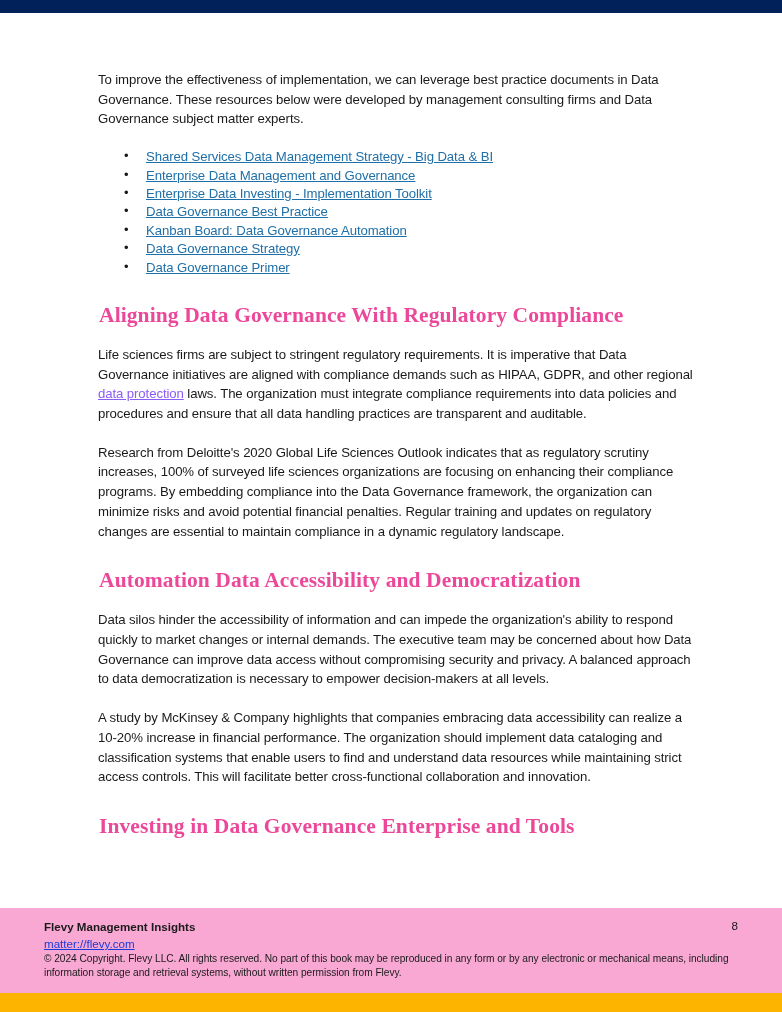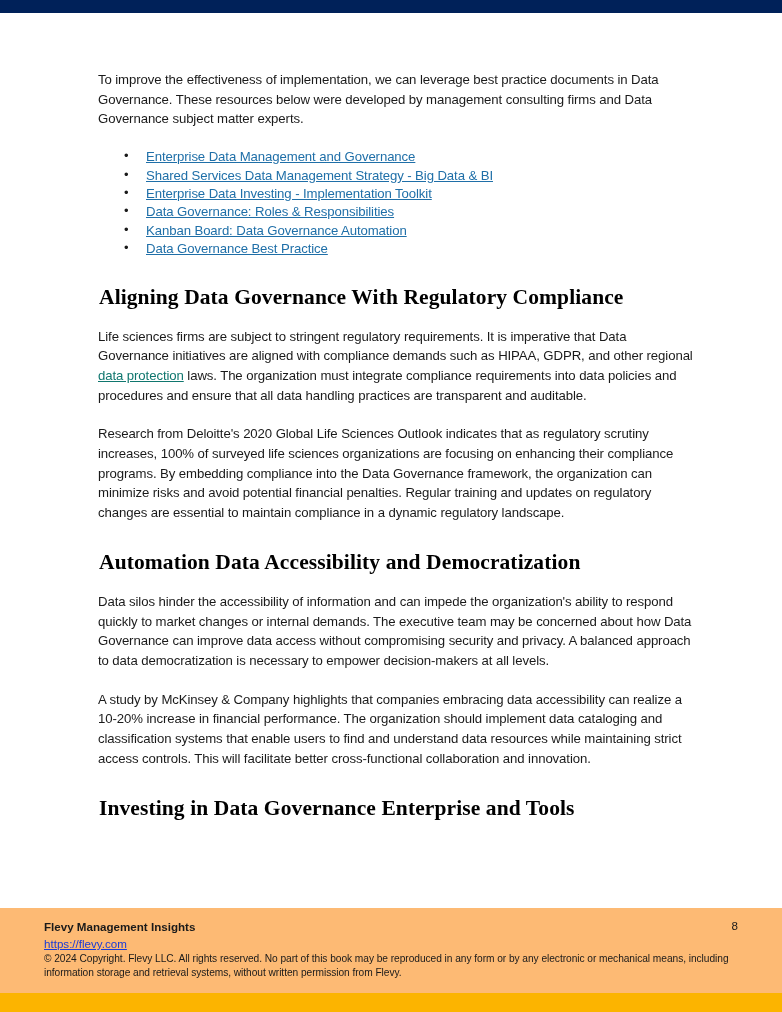--- a/index.html
+++ b/index.html
@@ -43,21 +43,21 @@
 
   p.para {
     margin: 0 0 19px 0;
     font-size: 13.2px;
     line-height: 19.7px;
     color: #1a1a1a;
     letter-spacing: -0.1px;
   }
 
   a.inline-link {
-    color: #0f766e;
+    color: #8b5cf6;
     text-decoration: underline;
   }
 
   
   ul.link-list {
     margin: 10px 0 14px 0;
     padding: 0 0 0 48px;
     list-style: none;
   }
   ul.link-list li {
@@ -79,34 +79,34 @@
     text-decoration: underline;
     letter-spacing: -0.1px;
   }
 
   
   h2.section-heading {
     font-family: "Liberation Serif", serif;
     font-weight: bold;
     font-size: 21.5px;
     line-height: 26px;
-    color: #000000;
+    color: #ec4899;
     margin: 26px 0 17px 1px;
     letter-spacing: 0.1px;
   }
   h2.section-heading.first { margin-top: 25px; }
 
   
   .footer {
     position: absolute;
     left: 0;
     top: 908px;
     width: 782px;
     height: 85px;
-    background: #fdba74;
+    background: #f9a8d4;
   }
   .footer-inner {
     position: absolute;
     left: 44px;
     top: 11px;
     width: 700px;
   }
   .footer-brand {
     font-size: 11.6px;
     font-weight: bold;
@@ -153,26 +153,27 @@
 <body>
 
 <div class="top-bar"></div>
 
 <div class="page">
   <div class="content">
 
     <p class="para">To improve the effectiveness of implementation, we can leverage best practice documents in Data Governance. These resources below were developed by management consulting firms and Data Governance subject matter experts.</p>
 
     <ul class="link-list">
+      <li><a href="#">Shared Services Data Management Strategy - Big Data &amp; BI</a></li>
       <li><a href="#">Enterprise Data Management and Governance</a></li>
-      <li><a href="#">Shared Services Data Management Strategy - Big Data &amp; BI</a></li>
       <li><a href="#">Enterprise Data Investing - Implementation Toolkit</a></li>
-      <li><a href="#">Data Governance: Roles &amp; Responsibilities</a></li>
+      <li><a href="#">Data Governance Best Practice</a></li>
       <li><a href="#">Kanban Board: Data Governance Automation</a></li>
-      <li><a href="#">Data Governance Best Practice</a></li>
+      <li><a href="#">Data Governance Strategy</a></li>
+      <li><a href="#">Data Governance Primer</a></li>
     </ul>
 
     <h2 class="section-heading first">Aligning Data Governance With Regulatory Compliance</h2>
 
     <p class="para"><span>Life sciences firms are subject to stringent regulatory requirements. It is imperative that Data Governance initiatives are aligned with compliance demands such as HIPAA, GDPR, and other regional </span><a class="inline-link" href="#">data protection</a><span> laws. The organization must integrate compliance requirements into data policies and procedures and ensure that all data handling practices are transparent and auditable.</span></p>
 
     <p class="para">Research from Deloitte's 2020 Global Life Sciences Outlook indicates that as regulatory scrutiny increases, 100% of surveyed life sciences organizations are focusing on enhancing their compliance programs. By embedding compliance into the Data Governance framework, the organization can minimize risks and avoid potential financial penalties. Regular training and updates on regulatory changes are essential to maintain compliance in a dynamic regulatory landscape.</p>
 
     <h2 class="section-heading">Automation Data Accessibility and Democratization</h2>
 
@@ -181,19 +182,19 @@
     <p class="para">A study by McKinsey &amp; Company highlights that companies embracing data accessibility can realize a 10-20% increase in financial performance. The organization should implement data cataloging and classification systems that enable users to find and understand data resources while maintaining strict access controls. This will facilitate better cross-functional collaboration and innovation.</p>
 
     <h2 class="section-heading">Investing in Data Governance Enterprise and Tools</h2>
 
   </div>
 </div>
 
 <div class="footer">
   <div class="footer-inner">
     <div class="footer-brand">Flevy Management Insights</div>
-    <a class="footer-url" href="#">https://flevy.com</a>
+    <a class="footer-url" href="#">matter://flevy.com</a>
   </div>
   <div class="footer-page-num">8</div>
   <div class="footer-copyright">© 2024 Copyright. Flevy LLC. All rights reserved. No part of this book may be reproduced in any form or by any electronic or mechanical means, including information storage and retrieval systems, without written permission from Flevy.</div>
 </div>
 
 <div class="bottom-bar"></div>
 
 </body></html>

